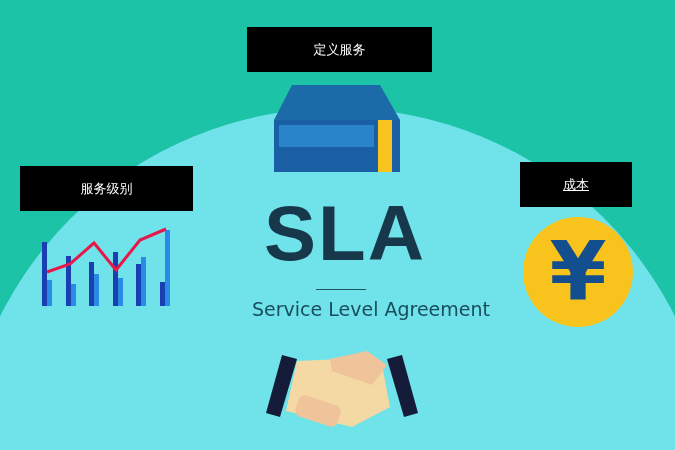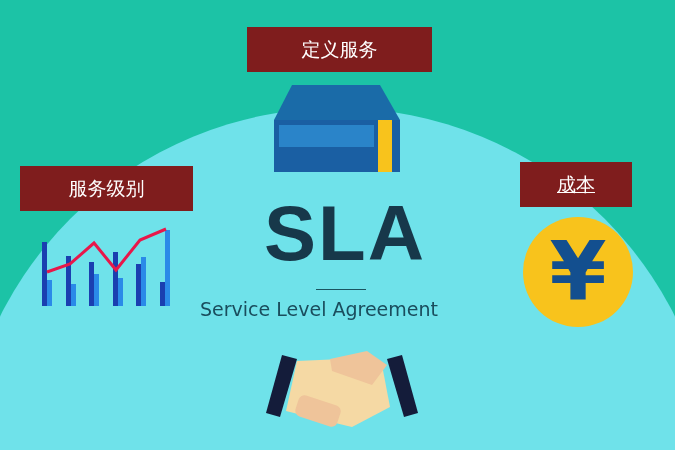--- a/index.html
+++ b/index.html
@@ -1,28 +1,28 @@
 <!DOCTYPE html>
 <html><head>
 <meta charset="utf-8">
 <style>
   html,body{margin:0;padding:0;}
   body{width:675px;height:450px;overflow:hidden;position:relative;background:#1cc3a6;font-family:"DejaVu Sans",sans-serif;}
   .circle{position:absolute;left:-40px;top:108px;width:755px;height:755px;border-radius:50%;background:#6fe2ea;}
-  .label{position:absolute;background:#7f1d1d;color:#fff;font-size:19px;display:flex;align-items:center;justify-content:center;}
+  .label{position:absolute;background:#000000;color:#fff;font-size:13px;display:flex;align-items:center;justify-content:center;}
   .l-define{left:247px;top:27px;width:185px;height:45px;}
   .l-level{left:20px;top:166px;width:173px;height:45px;align-items:center;}
   .l-cost{left:520px;top:162px;width:112px;height:45px;text-decoration:underline;}
   .server{position:absolute;left:274px;top:85px;}
   .chart{position:absolute;left:38px;top:222px;}
   .coin{position:absolute;left:523px;top:217px;width:110px;height:110px;border-radius:50%;background:#f8c31c;display:flex;align-items:center;justify-content:center;}
   .coin span{color:#134f8f;font-size:82px;font-weight:bold;line-height:1;font-family:"DejaVu Sans",sans-serif;}
   .sla{position:absolute;left:200px;top:188px;width:290px;text-align:center;color:#17384a;font-size:78px;font-weight:bold;letter-spacing:2px;font-family:Liberation Sans, sans-serif;line-height:90px;}
   .rule{position:absolute;left:316px;top:289px;width:50px;height:1px;background:#1a5460;}
-  .sub{position:absolute;left:200px;top:298px;width:290px;text-align:left;color:#1a4d5d;font-size:19px;font-family:"DejaVu Sans",sans-serif;}
+  .sub{position:absolute;left:200px;top:298px;width:290px;text-align:right;color:#1a4d5d;font-size:19px;font-family:"DejaVu Sans",sans-serif;}
   .hands{position:absolute;left:262px;top:345px;}
 </style>
 </head>
 <body>
 
 <div class="circle"></div>
 
 <div class="label l-define">
     <span>定义服务</span>
   </div>

